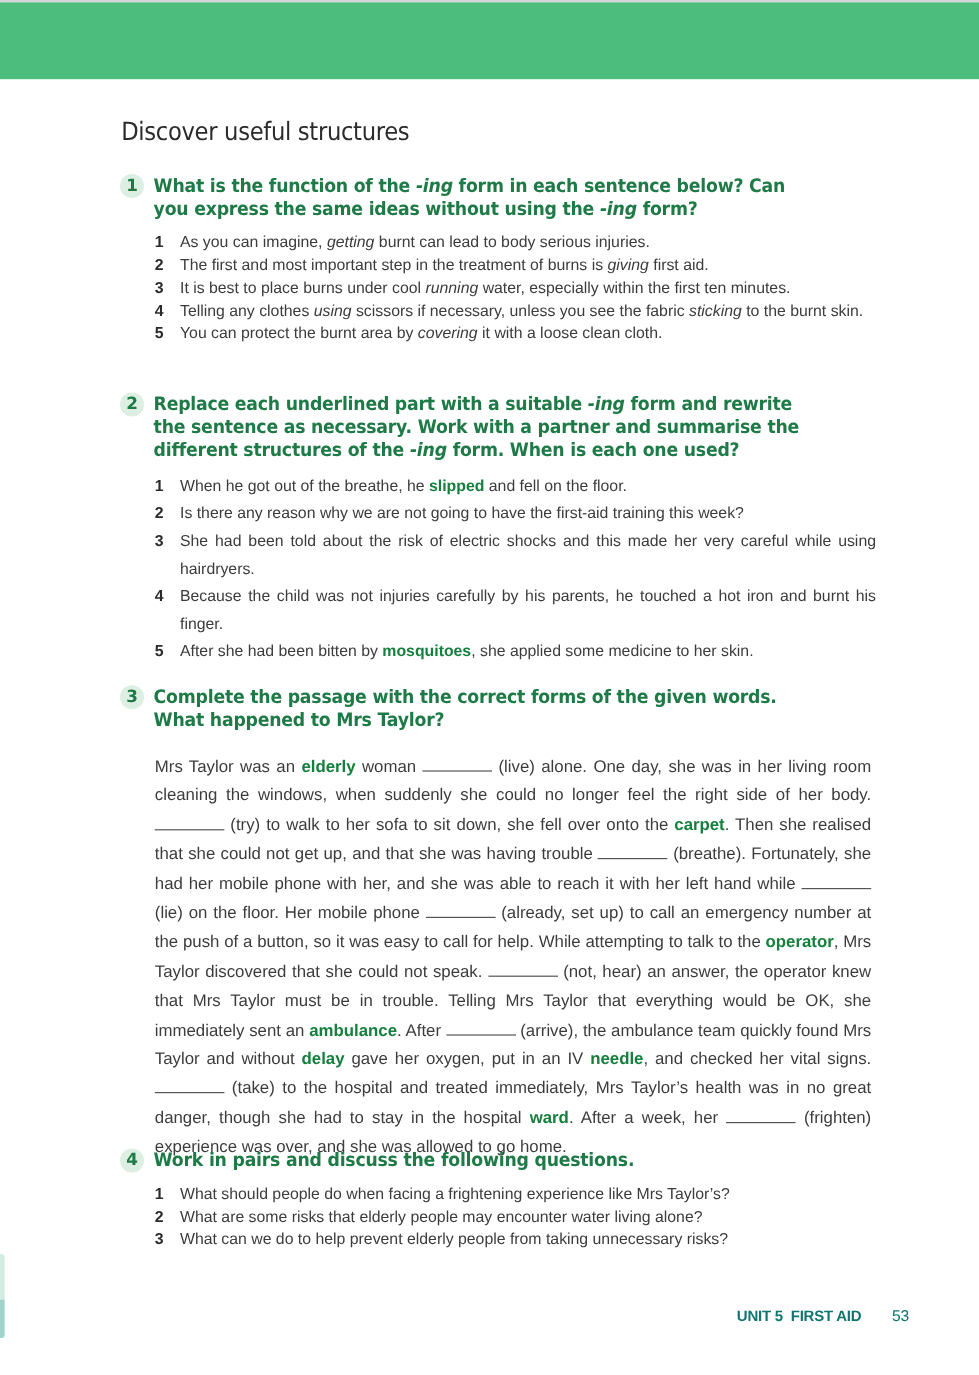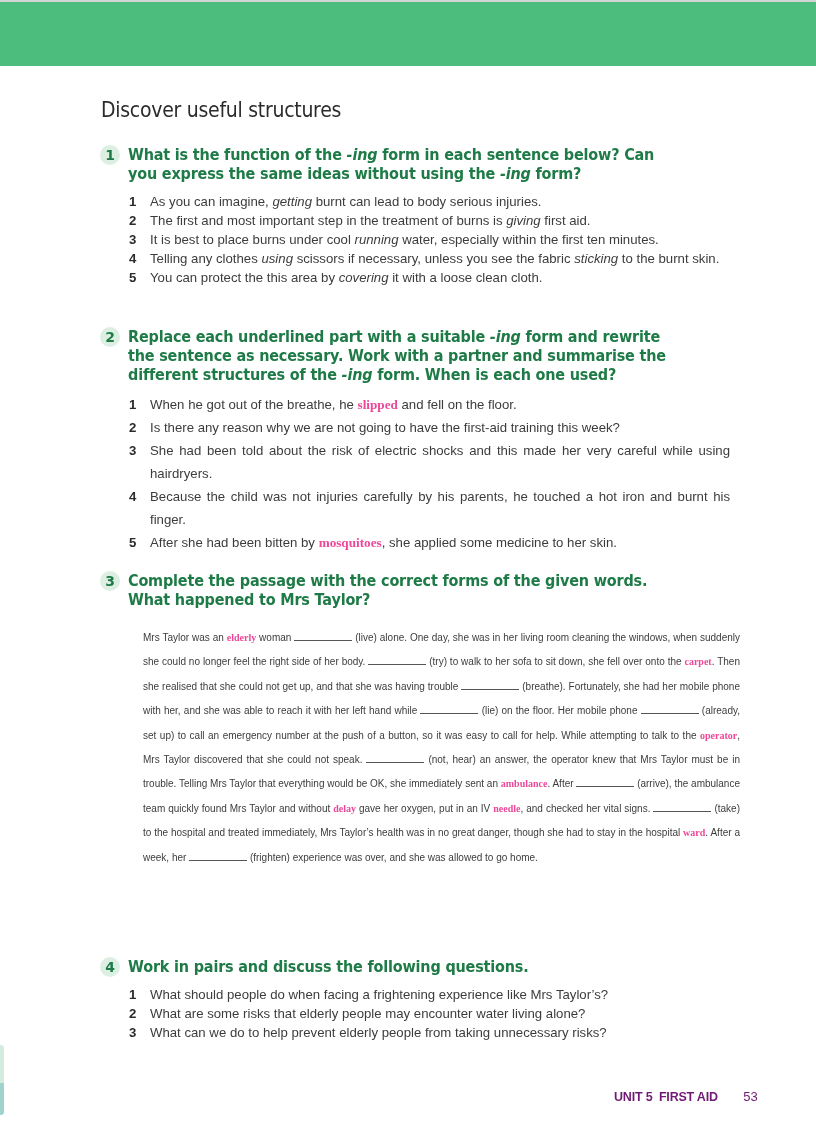--- a/index.html
+++ b/index.html
@@ -34,29 +34,29 @@
   }
   .q-text i { font-style: italic; }
 
   ol.items { list-style: none; margin: 8px 0 0 29px; padding: 0; font-size: 13.2px; color: #3c3c3c; }
   ol.items li { display: flex; }
   ol.items .n { flex: none; width: 21px; font-weight: bold; color: #2b2b2b; }
   ol.items .t { flex: 1; text-align: justify; }
   .tight li { line-height: 19px; }
   .loose li { line-height: 23px; }
   .u { text-underline-offset: 2px; }
-  b { color: #ec4899; font-family: Liberation Serif, serif; }
+  b { color: #15803d; }
 
   .passage {
-    margin: 16px 0 0 43px; font-size: 10px; line-height: 24.4px; color: #3c3c3c;
+    margin: 16px 0 0 29px; font-size: 14px; line-height: 24.4px; color: #3c3c3c;
     text-align: justify; width: 597px;
   }
   .blank { display: inline-block; width: 58px; border-bottom: 1px solid #555; height: 12px; vertical-align: baseline; }
 
-  .footer { position: absolute; top: 1089px; left: 614px; font-size: 12.5px; color: #701a75; }
+  .footer { position: absolute; top: 1089px; left: 614px; font-size: 12.5px; color: #0f766e; }
   .footer .unit { font-weight: bold; letter-spacing: -0.2px; }
   .footer .page { margin-left: 22px; font-size: 13px; }
 </style>
 </head>
 <body>
 
 <div class="top-rule"></div>
 <div class="banner"></div>
 <div class="side-tab">
     <div class="a"></div>
@@ -82,21 +82,21 @@
       <li>
         <span class="n">3</span>
         <span class="t"><span>It is best to place burns under cool </span><i>running</i><span> water, especially within the first ten minutes.</span></span>
       </li>
       <li>
         <span class="n">4</span>
         <span class="t"><span>Telling any clothes </span><i>using</i><span> scissors if necessary, unless you see the fabric </span><i>sticking</i><span> to the burnt skin.</span></span>
       </li>
       <li>
         <span class="n">5</span>
-        <span class="t"><span>You can protect the this area by </span><i>covering</i><span> it with a loose clean cloth.</span></span>
+        <span class="t"><span>You can protect the burnt area by </span><i>covering</i><span> it with a loose clean cloth.</span></span>
       </li>
     </ol>
 </div>
 
 <div class="section" style="top:328px;">
   <div class="q-head">
     <span class="q-num">2</span>
     <div class="q-text"><span>Replace each underlined part with a suitable </span><i>-ing</i><span> form and rewrite the sentence as necessary. Work with a partner and summarise the different structures of the </span><i>-ing</i><span> form. When is each one used?</span></div>
   </div>
   <ol class="items loose">

